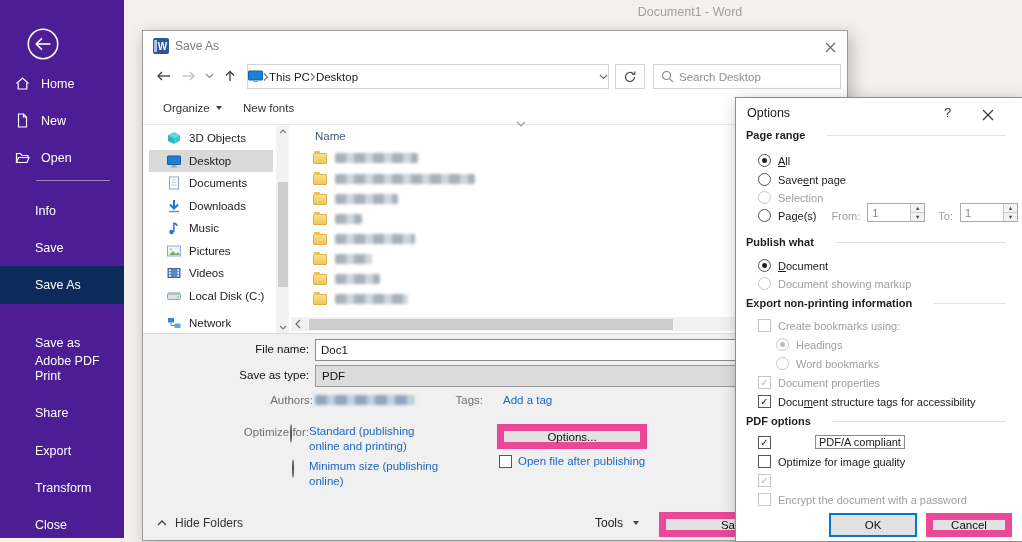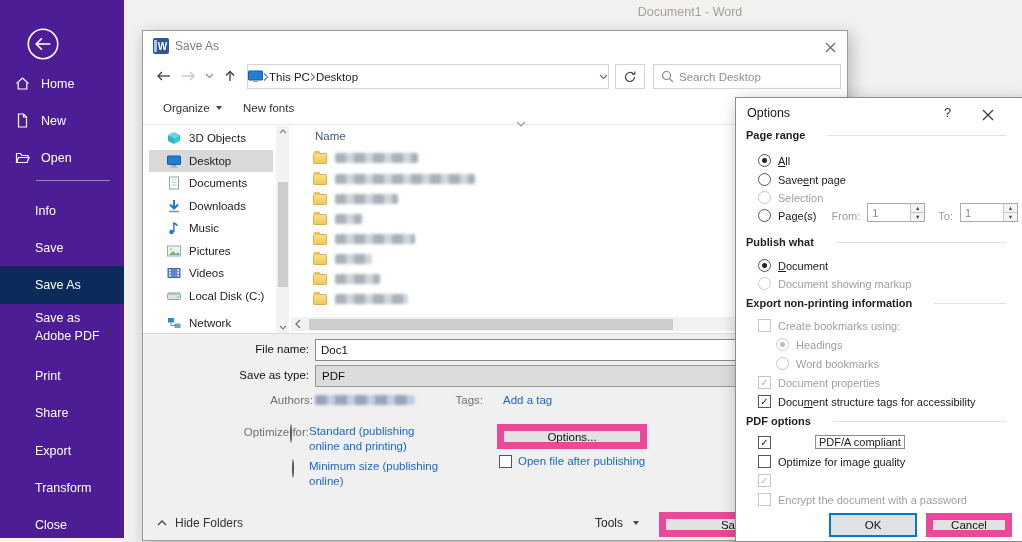--- a/index.html
+++ b/index.html
@@ -7,21 +7,21 @@
   #stage{position:relative;width:1022px;height:542px;background:#f2f1ef;overflow:hidden;}
   .abs{position:absolute;}
 
   
   #sidebar{position:absolute;left:0;top:0;width:124px;height:538px;background:#4c1d95;z-index:1;}
   .side-top{position:absolute;left:0;width:124px;height:37px;display:flex;align-items:center;gap:10px;
             padding-left:14px;color:#fff;font-size:12.5px;cursor:pointer;}
   .side-item{position:absolute;left:0;width:124px;height:38px;line-height:38px;padding-left:35px;
              color:#fff;font-size:12.5px;cursor:pointer;}
   .side-item.sel{background:#0c2b5b;}
-  .side-item.two{height:50px;line-height:1.45;padding-top:5px;padding-right:8px;}
+  .side-item.two{height:50px;line-height:1.45;padding-top:5px;padding-right:8px;margin-top:25px;}
   .side-div{position:absolute;left:36px;width:74px;height:1px;background:rgba(255,255,255,.45);}
   #back-btn{position:absolute;left:26px;top:27px;width:34px;height:34px;cursor:pointer;}
   #bs-title{position:absolute;left:580px;top:5px;width:220px;text-align:center;color:#a5a19b;font-size:12.5px;}
 
   
   #save-dlg{position:absolute;left:142px;top:30px;width:706px;height:511px;background:#fff;
             border:1px solid #9c9c9c;box-shadow:3px 5px 16px rgba(0,0,0,.25);z-index:2;}
   .sd-title{position:absolute;left:32px;top:8px;font-size:12px;color:#7b7b7b;}
   .icon-btn{display:flex;align-items:center;justify-content:center;cursor:pointer;}
 

